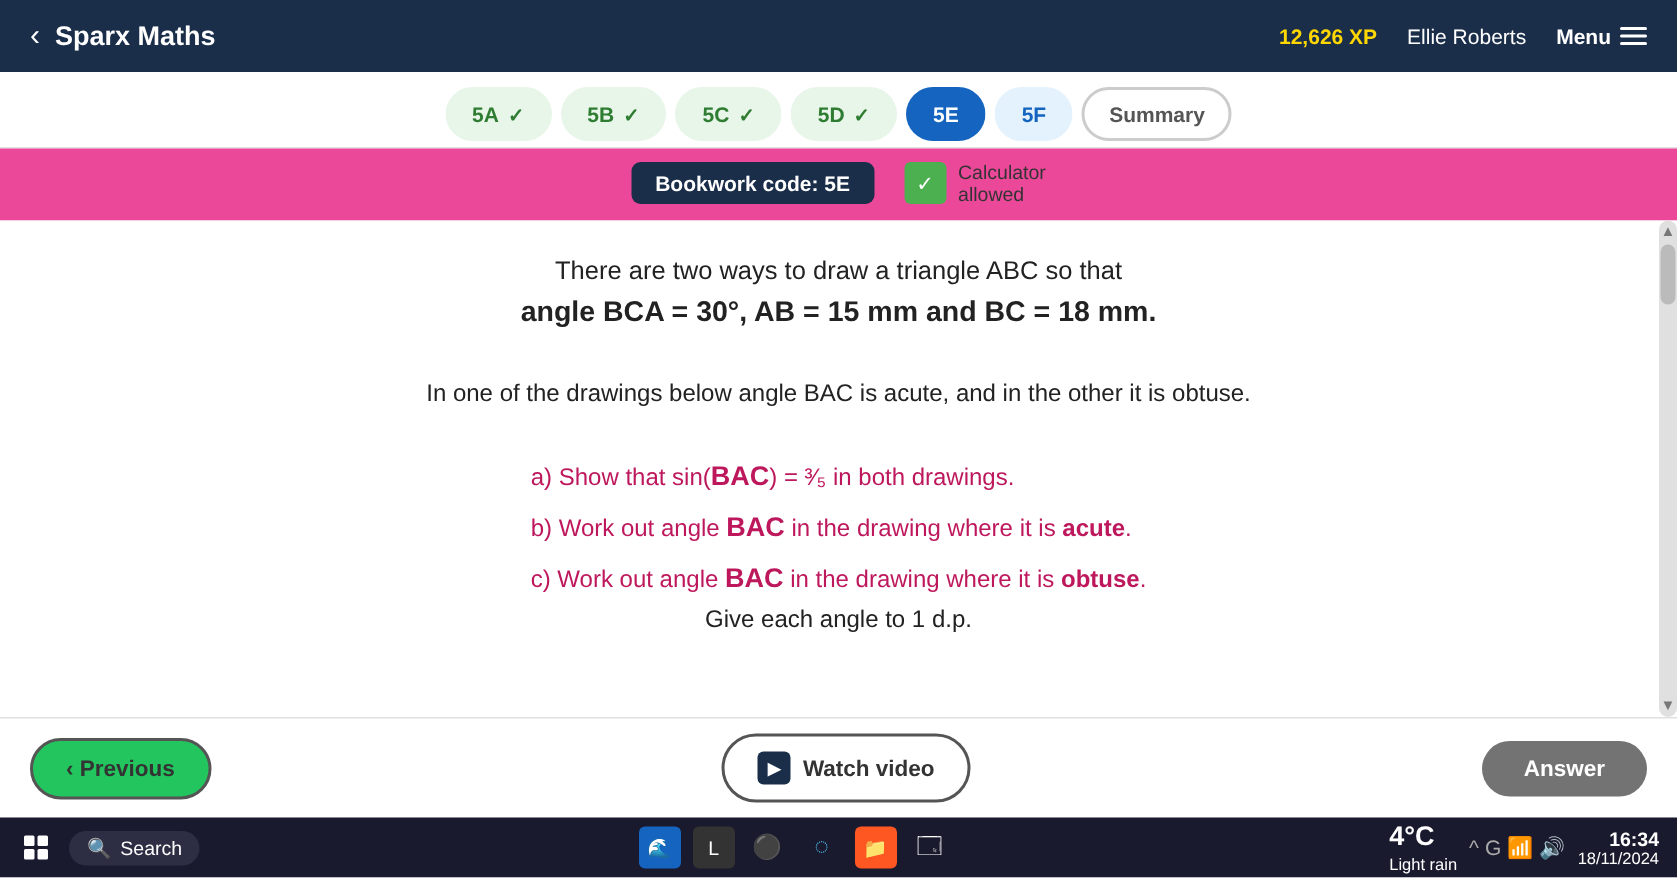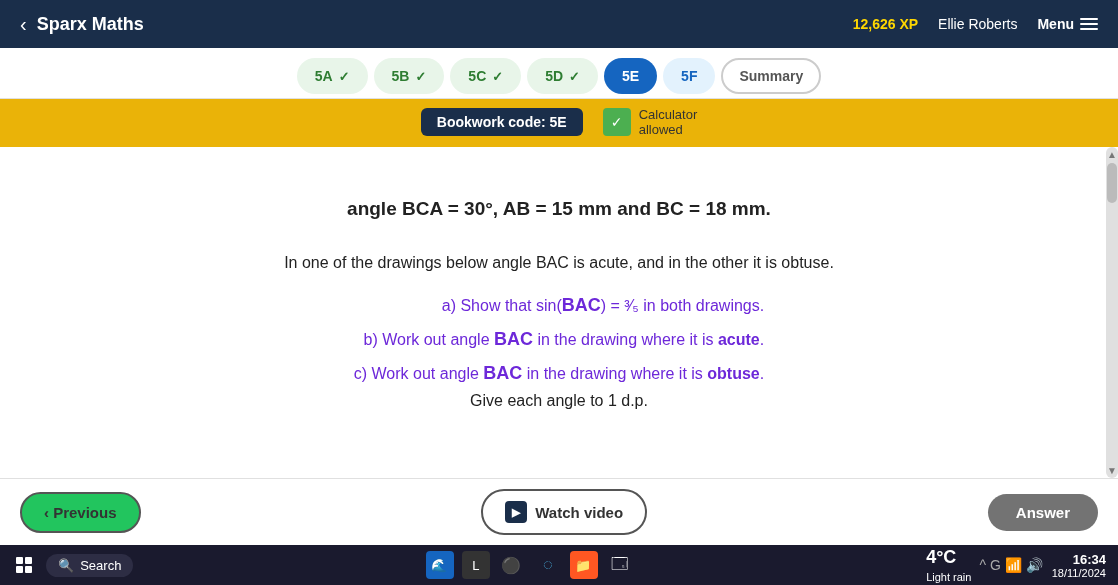--- a/index.html
+++ b/index.html
@@ -107,21 +107,21 @@
       background: white;
       color: #555;
       border: 2px solid #ccc;
     }
     .tab-check {
       font-size: 13px;
     }
 
     
     .bookwork-row {
-      background: #eab308;
+      background: #ec4899;
       display: flex;
       align-items: center;
       justify-content: center;
       gap: 20px;
       padding: 8px 0 10px 0;
       flex-shrink: 0;
     }
     .bookwork-badge {
       background: #1a2e4a;
       color: white;
@@ -172,24 +172,24 @@
       font-size: 19px;
     }
     .sub-text {
       text-align: right;
       font-size: 16px;
       color: #222;
       margin-top: 29px;
       max-width: 760px;
     }
     .parts-text {
-      text-align: right;
+      text-align: left;
       font-size: 16px;
-      color: #6d28d9;
-      margin-top: 16px;
+      color: #be185d;
+      margin-top: 28px;
       line-height: 1.9;
       max-width: 700px;
     }
     .parts-text .bold-large {
       font-weight: 700;
       font-size: 18px;
     }
     .give-text {
       text-align: center;
       font-size: 16px;
@@ -419,21 +419,21 @@
     <div class="calc-icon">✓</div>
     <div>
       <div>Calculator</div>
       <div>allowed</div>
     </div>
   </div>
 </div>
 
 <div class="main-content">
   <div class="question-text">
-    <br>
+    <span>There are two ways to draw a triangle ABC so that</span><br>
     <span class="bold-large">angle BCA = 30°, AB = 15 mm and BC = 18 mm.</span>
   </div>
   <div class="sub-text">
     In one of the drawings below angle <span class="bold-large">BAC</span> is acute, and in the other it is obtuse.
   </div>
   <div class="parts-text">
     <div>a) Show that sin(<span class="bold-large">BAC</span>) = ³⁄₅ in both drawings.</div>
     <div>b) Work out angle <span class="bold-large">BAC</span> in the drawing where it is <strong>acute</strong>.</div>
     <div>c) Work out angle <span class="bold-large">BAC</span> in the drawing where it is <strong>obtuse</strong>.</div>
   </div>

